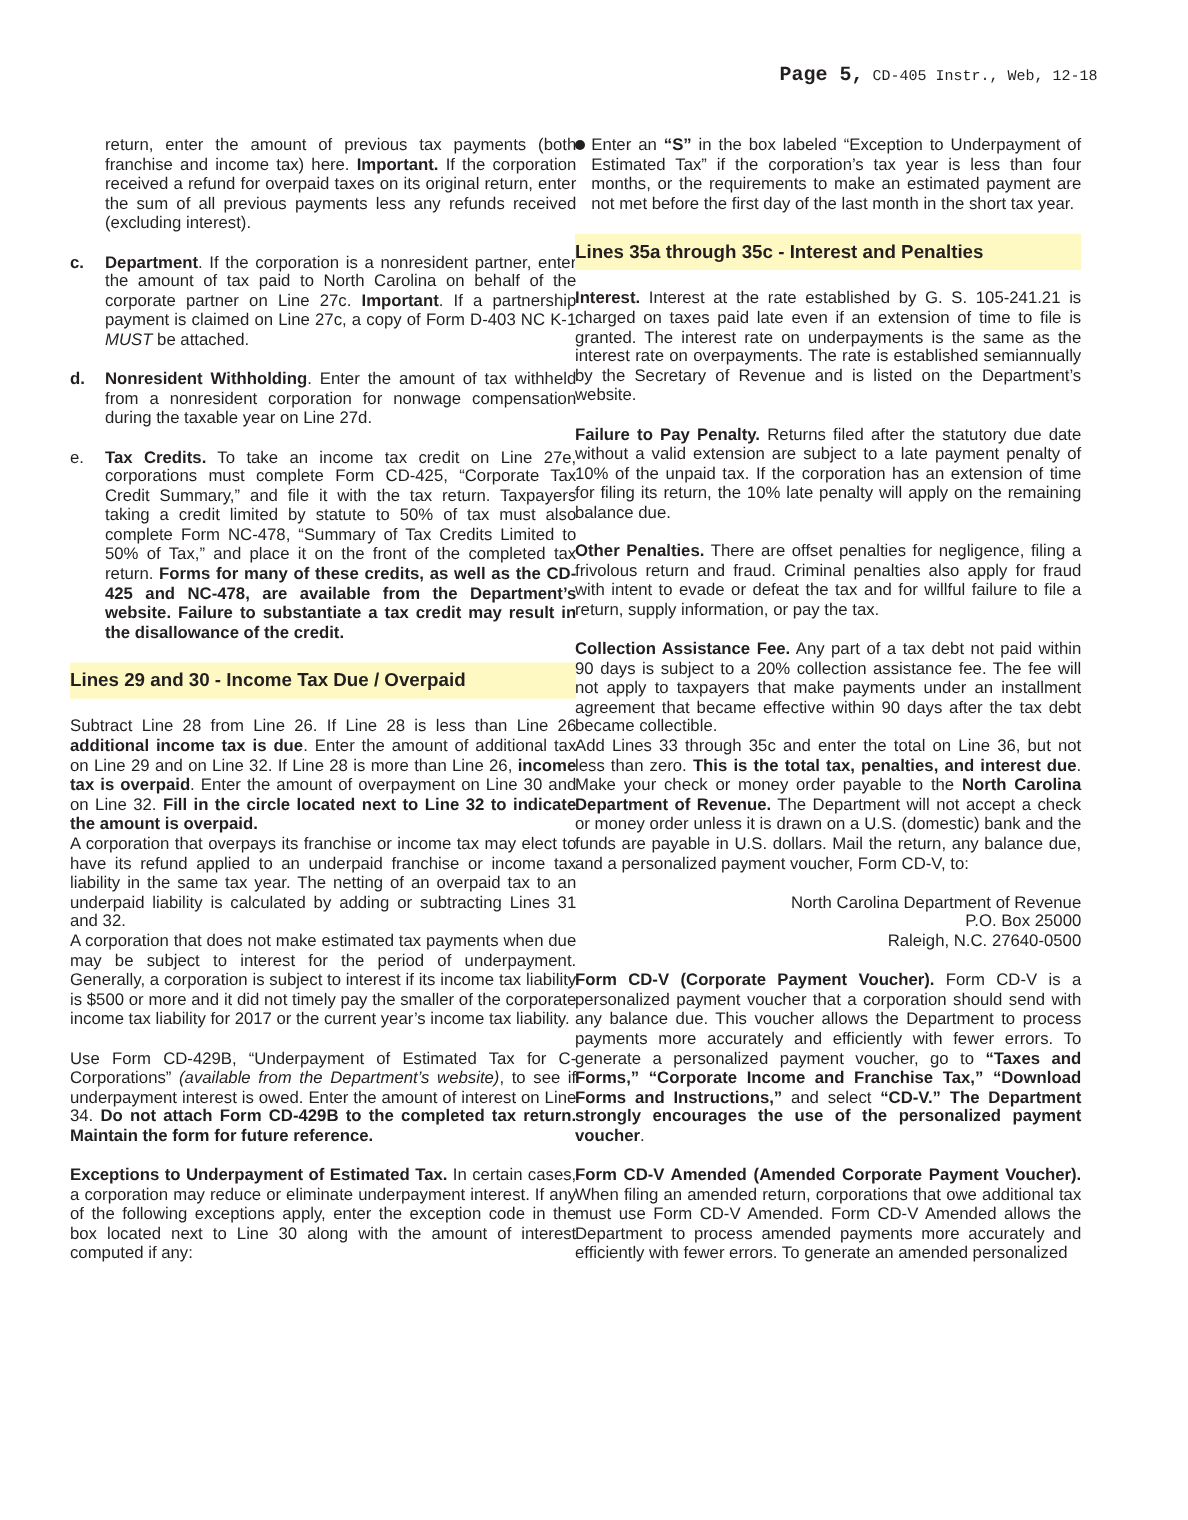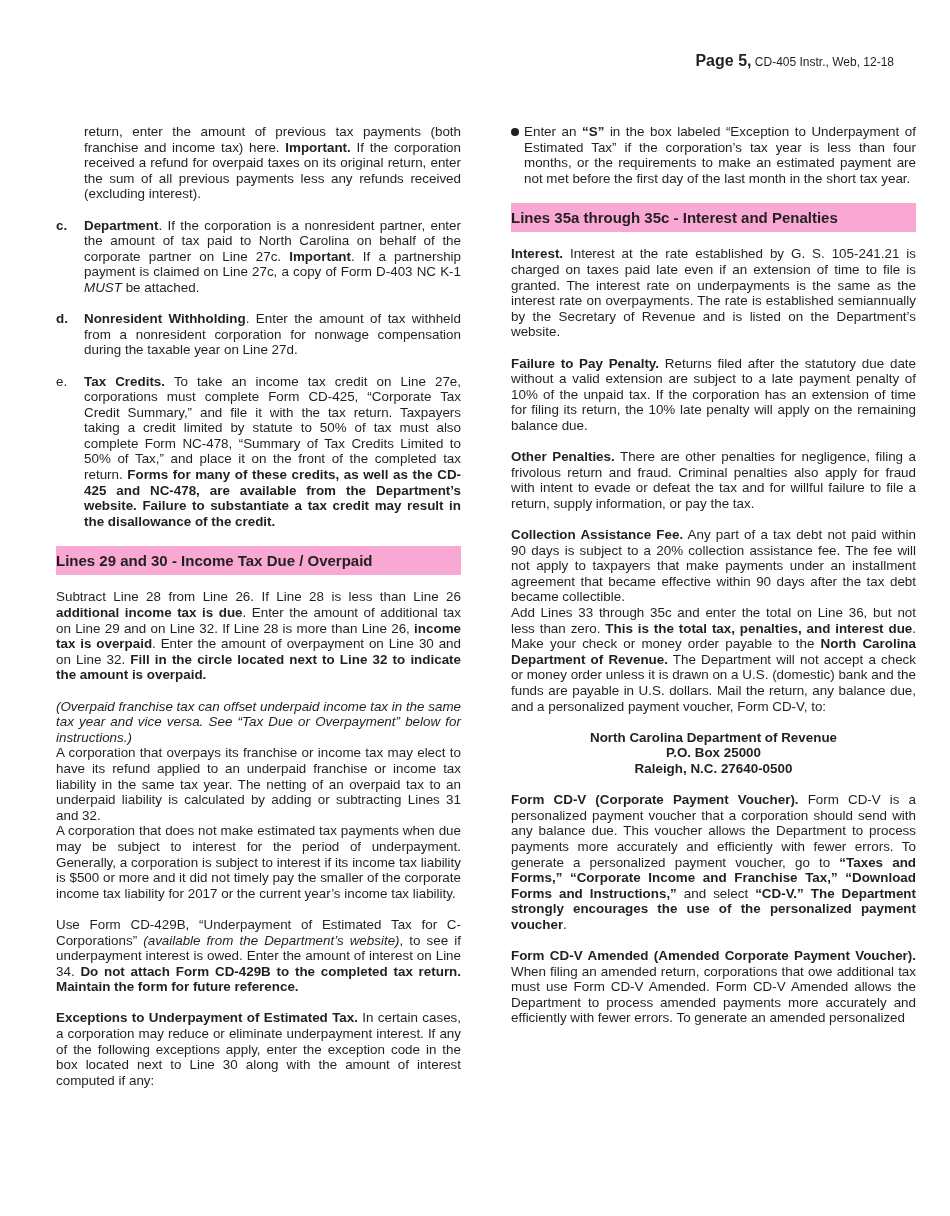--- a/index.html
+++ b/index.html
@@ -2,44 +2,44 @@
 <html><head>
 <meta charset="utf-8">
 <style>
   html, body { margin: 0; padding: 0; background: #ffffff; }
   body {
     width: 950px; height: 1216px; position: relative; overflow: hidden;
     font-family: "Liberation Sans", sans-serif; color: #231f20;
     font-size: 13.4px; line-height: 15.6px;
   }
   .page-header {
-    position: absolute; top: 53px; right: 56px;
-    font-size: 12px; white-space: nowrap;
+    position: absolute; top: 53px; right: 72px;
+    font-size: 12px; white-space: nowrap; font-family: Liberation Mono, monospace;
   }
   .page-header .pg { font-weight: bold; font-size: 16px; }
-  .col { position: absolute; top: 108px; width: 405px; margin-top: 16px; }
+  .col { position: absolute; top: 108px; width: 405px; }
   .col.left { left: 56px; }
-  .col.right { left: 511px; }
+  .col.right { left: 460px; }
   p { margin: 0; text-align: justify; }
   .gap { margin-top: 15.6px; }
   .item { position: relative; padding-left: 28px; }
   .item .marker { position: absolute; left: 0; top: 0; font-weight: bold; }
   .item .marker.plain { font-weight: normal; }
   .section-head {
-    background: #f9a8d4; font-weight: bold; font-size: 15px;
+    background: #fef9c3; font-weight: bold; font-size: 15px;
     padding: 6px 0 6px 0; margin: 17px 0 14px 0; line-height: 17px;
   }
   .bullet { position: relative; padding-left: 13px; }
   .bullet .dot {
     position: absolute; left: 0; top: 4px; width: 8px; height: 8px;
     border-radius: 50%; background: #231f20;
   }
   b { font-weight: bold; }
   .bi { font-weight: normal; font-style: italic; }
-  .address p { text-align: center; font-weight: bold; }
+  .address p { text-align: right; font-weight: normal; }
 </style>
 </head>
 <body>
 
 <div class="page-header">
   <span class="pg">Page 5,</span>
   <span>CD-405 Instr., Web, 12-18</span>
 </div>
 
 <div class="col left">
@@ -58,40 +58,39 @@
     <p><b>Nonresident Withholding</b><span>. Enter the amount of tax withheld from a nonresident corporation for nonwage compensation during the taxable year on Line 27d.</span></p>
   </div>
 
   <div class="item gap">
     <span class="marker plain">e.</span>
     <p><b>Tax Credits.</b><span> To take an income tax credit on Line 27e, corporations must complete Form CD-425, “Corporate Tax Credit Summary,” and file it with the tax return. Taxpayers taking a credit limited by statute to 50% of tax must also complete Form NC-478, “Summary of Tax Credits Limited to 50% of Tax,” and place it on the front of the completed tax return. </span><b>Forms for many of these credits, as well as the CD-425 and NC-478, are available from the Department’s website. Failure to substantiate a tax credit may result in the disallowance of the credit.</b></p>
   </div>
 
   <div class="section-head">Lines 29 and 30 - Income Tax Due / Overpaid</div>
   <p><span>Subtract Line 28 from Line 26. If Line 28 is less than Line 26 </span><b>additional income tax is due</b><span>. Enter the amount of additional tax on Line 29 and on Line 32. If Line 28 is more than Line 26, </span><b>income tax is overpaid</b><span>. Enter the amount of overpayment on Line 30 and on Line 32. </span><b>Fill in the circle located next to Line 32 to indicate the amount is overpaid.</b></p>
-  <p class="gap bi">(Overpaid franchise tax can offset underpaid income tax in the same tax year and vice versa. See “Tax Due or Overpayment” below for instructions.)</p>
 
   <p>A corporation that overpays its franchise or income tax may elect to have its refund applied to an underpaid franchise or income tax liability in the same tax year. The netting of an overpaid tax to an underpaid liability is calculated by adding or subtracting Lines 31 and 32.</p>
 
   <p>A corporation that does not make estimated tax payments when due may be subject to interest for the period of underpayment. Generally, a corporation is subject to interest if its income tax liability is $500 or more and it did not timely pay the smaller of the corporate income tax liability for 2017 or the current year’s income tax liability.</p>
   <p class="gap"><span>Use Form CD-429B, “Underpayment of Estimated Tax for C-Corporations” </span><i>(available from the Department’s website)</i><span>, to see if underpayment interest is owed. Enter the amount of interest on Line 34. </span><b>Do not attach Form CD-429B to the completed tax return. Maintain the form for future reference.</b></p>
   <p class="gap"><b>Exceptions to Underpayment of Estimated Tax.</b><span> In certain cases, a corporation may reduce or eliminate underpayment interest. If any of the following exceptions apply, enter the exception code in the box located next to Line 30 along with the amount of interest computed if any:</span></p>
 </div>
 
 <div class="col right">
 
   <div class="bullet">
     <span class="dot"></span>
     <p><span>Enter an </span><b>“S”</b><span> in the box labeled “Exception to Underpayment of Estimated Tax” if the corporation’s tax year is less than four months, or the requirements to make an estimated payment are not met before the first day of the last month in the short tax year.</span></p>
   </div>
 
   <div class="section-head">Lines 35a through 35c - Interest and Penalties</div>
   <p><b>Interest.</b><span> Interest at the rate established by G. S. 105-241.21 is charged on taxes paid late even if an extension of time to file is granted. The interest rate on underpayments is the same as the interest rate on overpayments. The rate is established semiannually by the Secretary of Revenue and is listed on the Department’s website.</span></p>
   <p class="gap"><b>Failure to Pay Penalty.</b><span> Returns filed after the statutory due date without a valid extension are subject to a late payment penalty of 10% of the unpaid tax. If the corporation has an extension of time for filing its return, the 10% late penalty will apply on the remaining balance due.</span></p>
-  <p class="gap"><b>Other Penalties.</b><span> There are other penalties for negligence, filing a frivolous return and fraud. Criminal penalties also apply for fraud with intent to evade or defeat the tax and for willful failure to file a return, supply information, or pay the tax.</span></p>
+  <p class="gap"><b>Other Penalties.</b><span> There are offset penalties for negligence, filing a frivolous return and fraud. Criminal penalties also apply for fraud with intent to evade or defeat the tax and for willful failure to file a return, supply information, or pay the tax.</span></p>
   <p class="gap"><b>Collection Assistance Fee.</b><span> Any part of a tax debt not paid within 90 days is subject to a 20% collection assistance fee. The fee will not apply to taxpayers that make payments under an installment agreement that became effective within 90 days after the tax debt became collectible.</span></p>
 
   <p><span>Add Lines 33 through 35c and enter the total on Line 36, but not less than zero. </span><b>This is the total tax, penalties, and interest due</b><span>. Make your check or money order payable to the </span><b>North Carolina Department of Revenue.</b><span> The Department will not accept a check or money order unless it is drawn on a U.S. (domestic) bank and the funds are payable in U.S. dollars. Mail the return, any balance due, and a personalized payment voucher, Form CD-V, to:</span></p>
 
   <div class="address gap">
     <p>North Carolina Department of Revenue</p>
     <p>P.O. Box 25000</p>
     <p>Raleigh, N.C. 27640-0500</p>
   </div>
 

